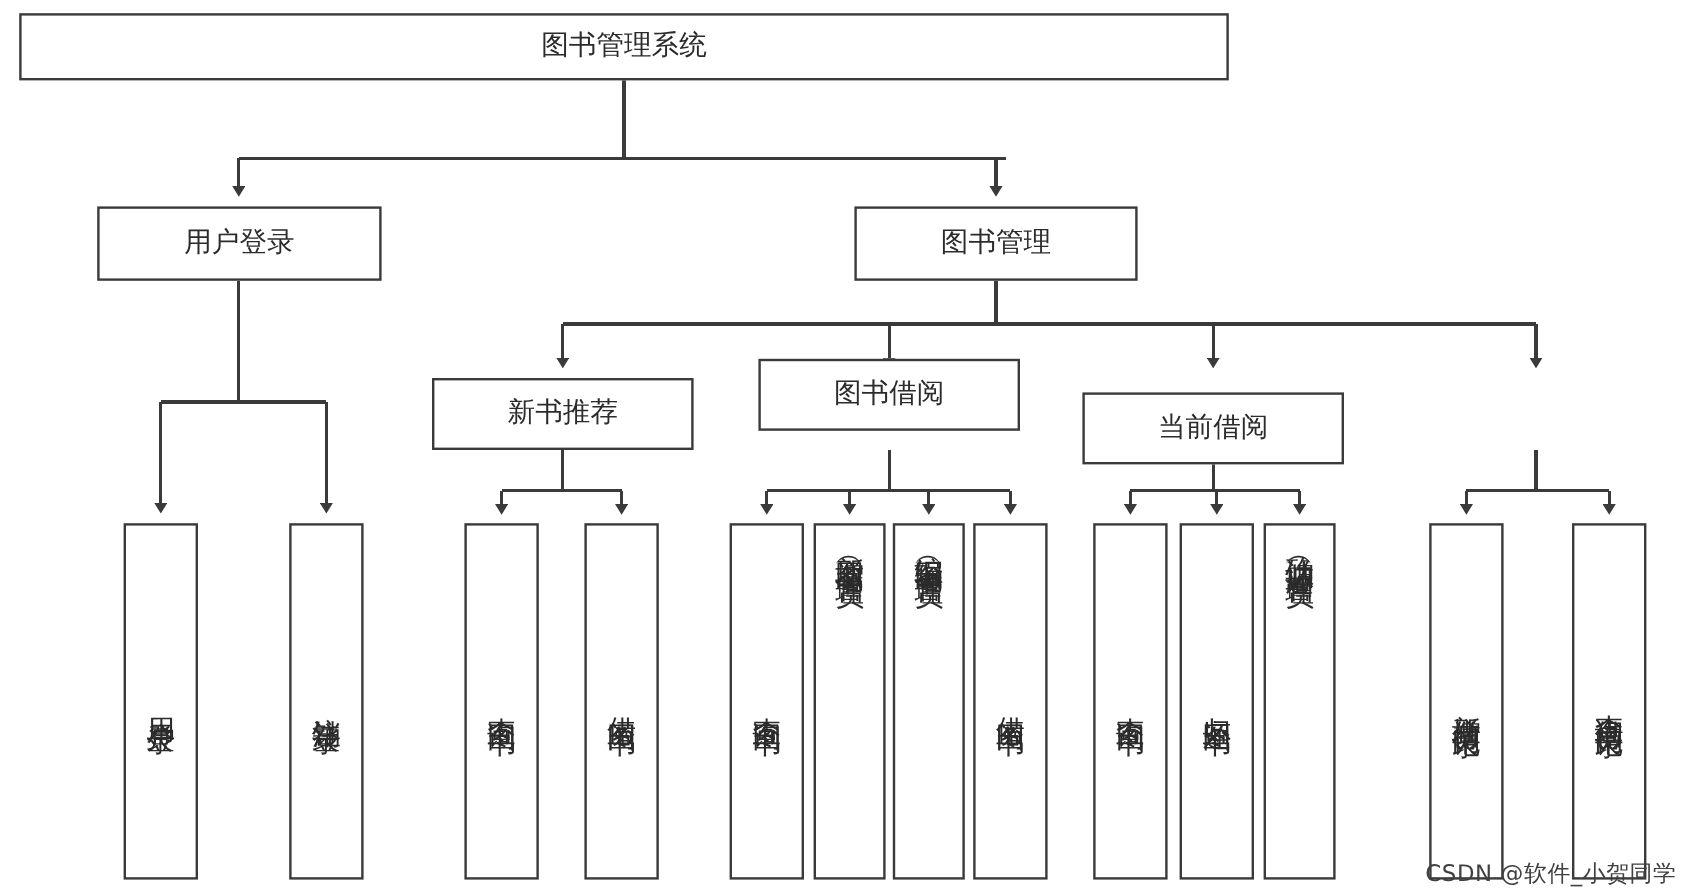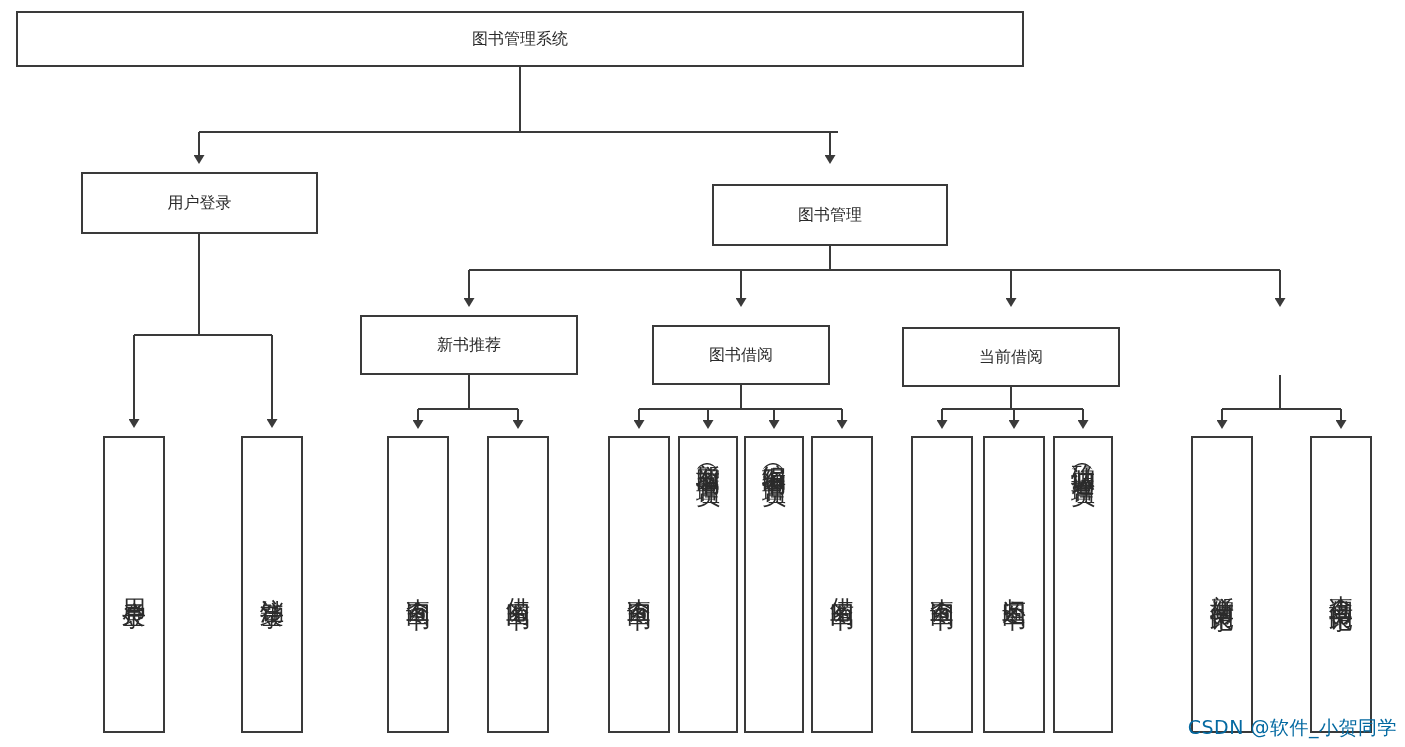--- a/index.html
+++ b/index.html
@@ -34,21 +34,21 @@
     justify-content: center;
     color: #2b2b2b;
   }
   .node-label {
     display: block;
     text-align: center;
     line-height: 1.18;
     white-space: nowrap;
   }
   .node.horizontal .node-label {
-    font-size: 16px;
+    font-size: 23px;
   }
   .node.vertical {
     align-items: flex-start;
     padding-top: 6px;
   }
   .node.vertical .node-label {
     writing-mode: vertical-rl;
     text-orientation: upright;
     font-size: 24px;
     letter-spacing: 3px;
@@ -56,21 +56,21 @@
   }
   .node.vertical.centered {
     align-items: center;
     padding-top: 0;
   }
   #watermark {
     position: absolute;
     right: 8px;
     bottom: 6px;
     font-size: 19px;
-    color: #0369a1;
+    color: #404040;
     letter-spacing: 0.5px;
     white-space: nowrap;
     pointer-events: none;
   }
 </style>
 </head>
 <body>
 
 <div id="canvas">
 
@@ -124,28 +124,28 @@
     </g>
   </svg>
 
   <div class="node horizontal" style="left: 16px; top: 11px; width: 1008px; height: 56px;">
     <span class="node-label">图书管理系统</span>
   </div>
 
   <div class="node horizontal" style="left: 81px; top: 172px; width: 237px; height: 62px;">
     <span class="node-label">用户登录</span>
   </div>
-  <div class="node horizontal" style="left: 712px; top: 172px; width: 236px; height: 62px; margin-top: 12px;">
+  <div class="node horizontal" style="left: 712px; top: 172px; width: 236px; height: 62px;">
     <span class="node-label">图书管理</span>
   </div>
 
   <div class="node horizontal" style="left: 360px; top: 315px; width: 218px; height: 60px;">
     <span class="node-label">新书推荐</span>
   </div>
-  <div class="node horizontal" style="left: 632px; top: 325px; width: 178px; height: 60px; margin-left: 20px;">
+  <div class="node horizontal" style="left: 632px; top: 299px; width: 218px; height: 60px;">
     <span class="node-label">图书借阅</span>
   </div>
   <div class="node horizontal" style="left: 902px; top: 315px; width: 218px; height: 60px; margin-top: 12px;">
     <span class="node-label">当前借阅</span>
   </div>
 
   <div class="node vertical centered" style="left: 103px; top: 436px; width: 62px; height: 297px;">
     <span class="node-label">用户登录</span>
   </div>
   <div class="node vertical centered" style="left: 241px; top: 436px; width: 62px; height: 297px;">

